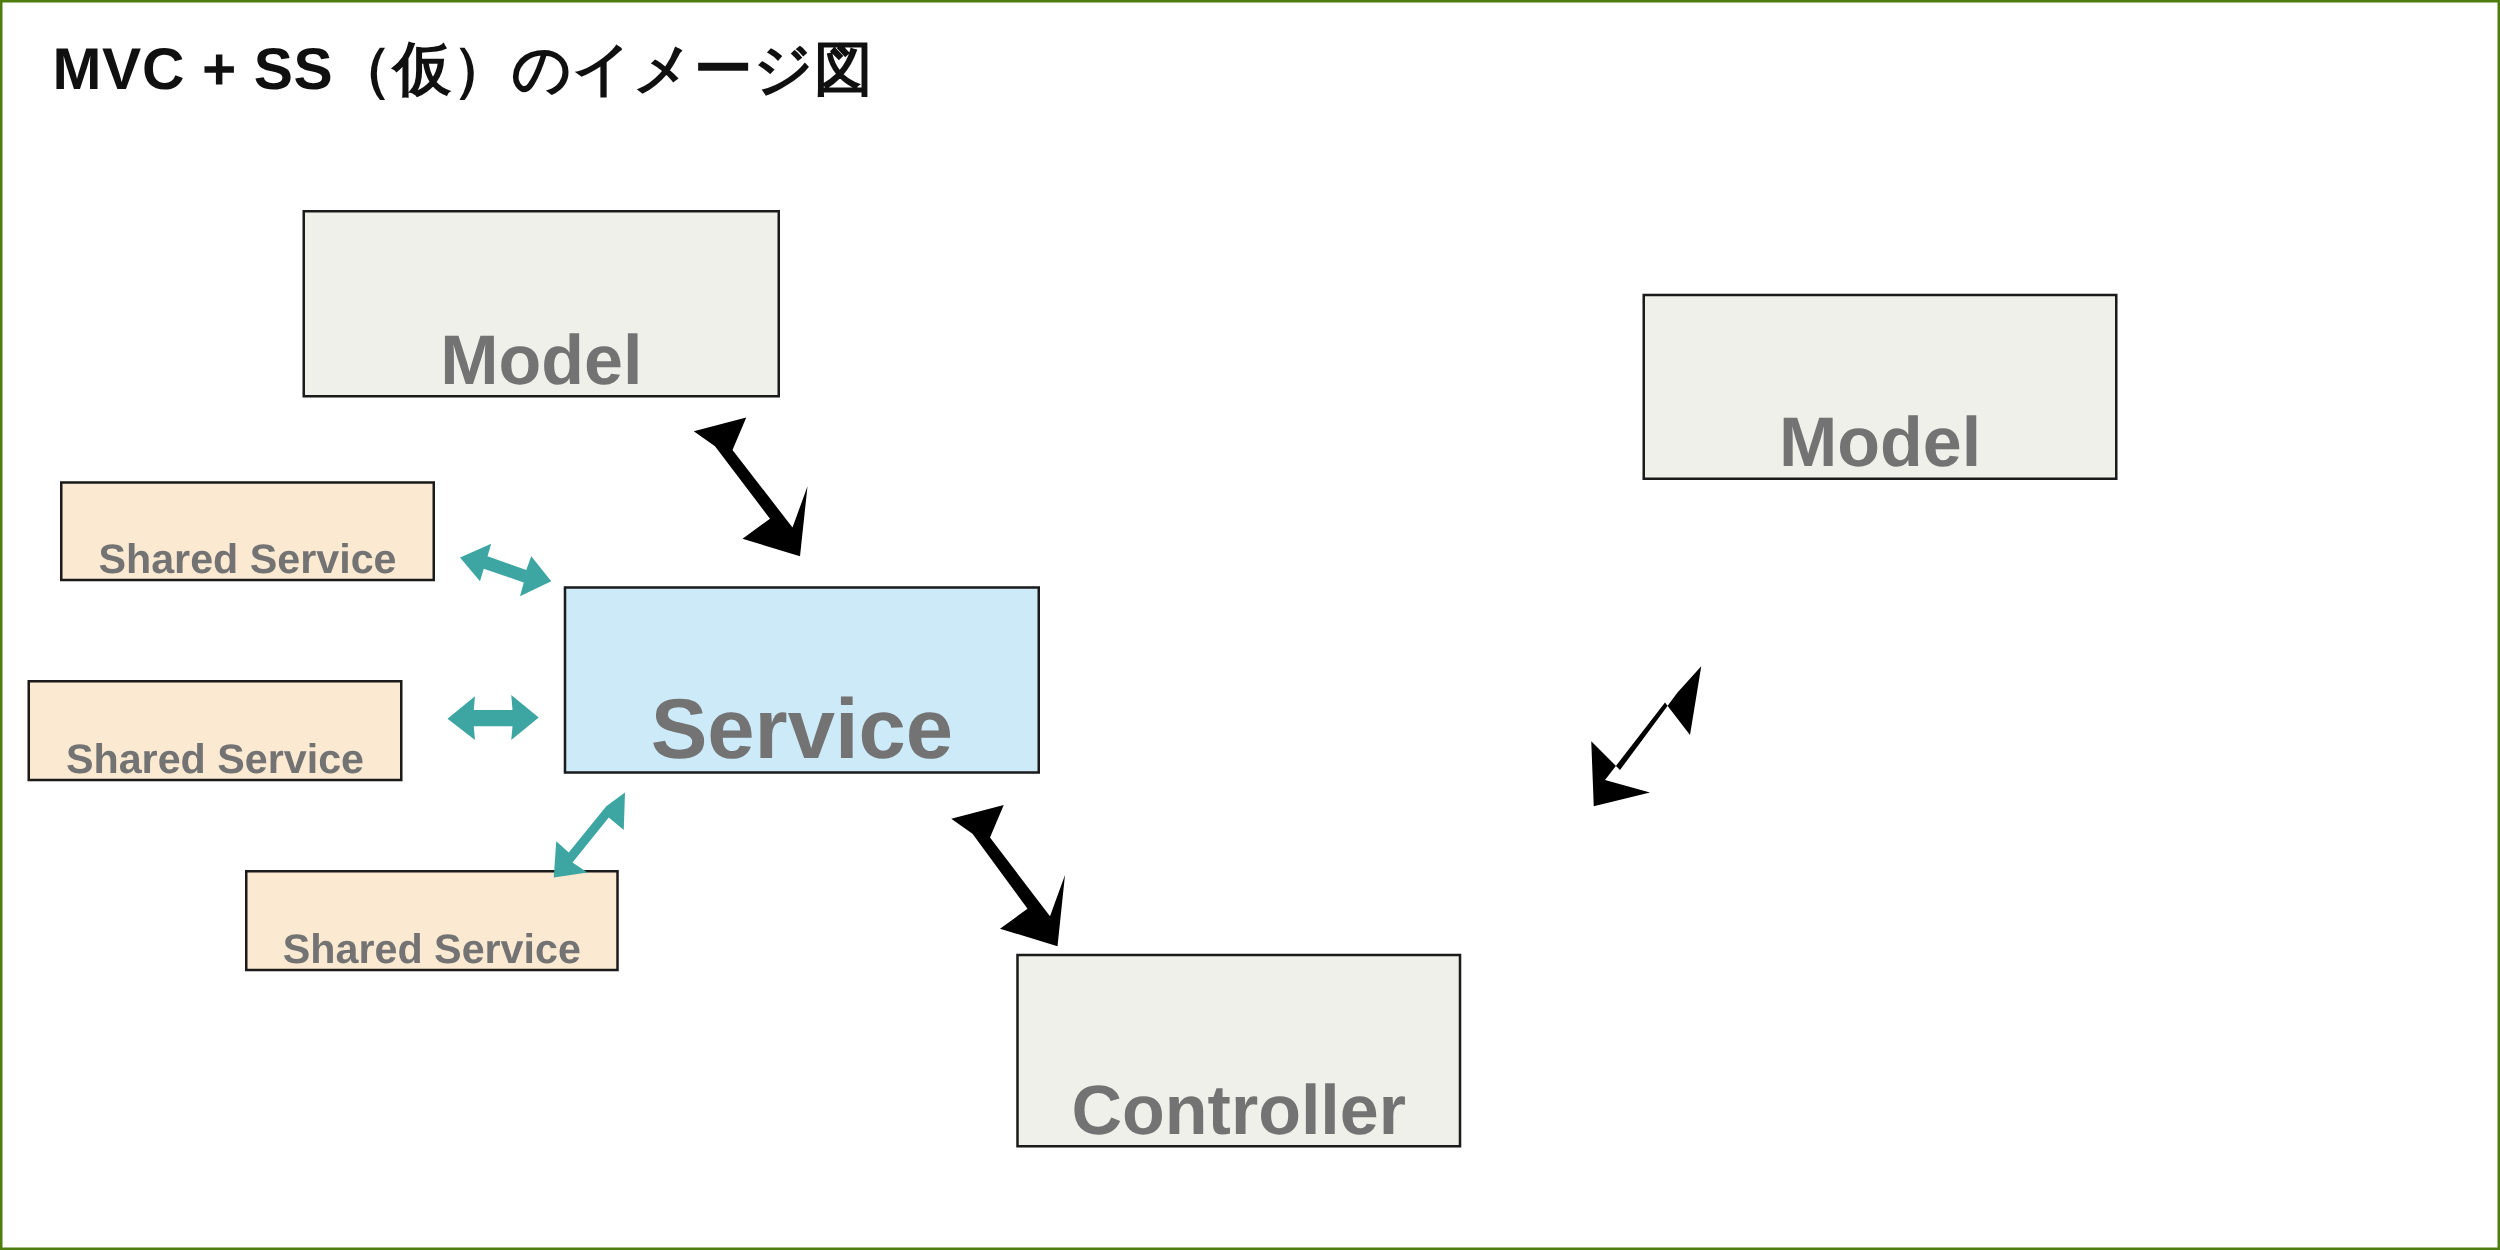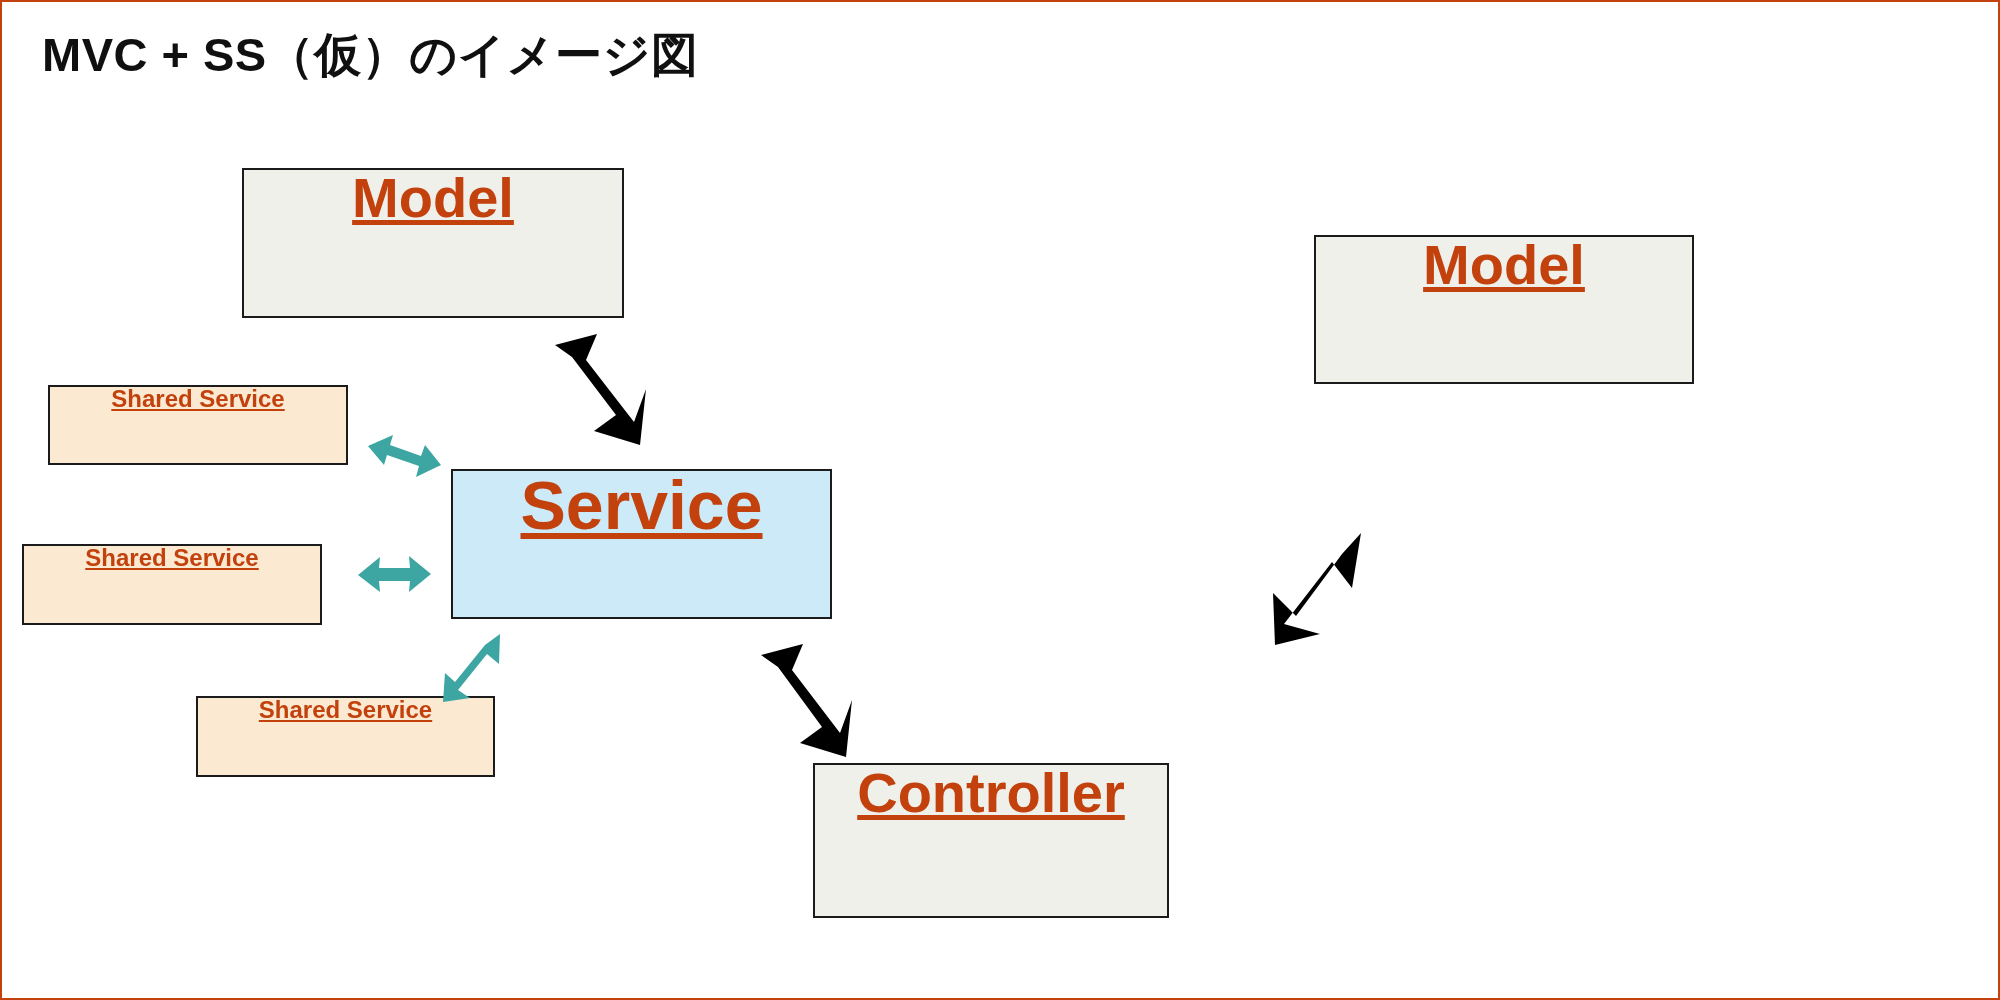--- a/index.html
+++ b/index.html
@@ -9,56 +9,55 @@
   }
   body {
     font-family: "Liberation Sans", "DejaVu Sans", sans-serif;
   }
   #slide {
     position: relative;
     width: 2000px;
     height: 1000px;
     background: #ffffff;
     box-sizing: border-box;
-    border: 2px solid #c2410c;
+    border: 2px solid #4d7c0f;
     overflow: hidden;
   }
   #slide-title {
     position: absolute;
     left: 40px;
     top: 22px;
     font-size: 47px;
     font-weight: bold;
     color: #101010;
     letter-spacing: 0.5px;
     white-space: nowrap;
   }
   .node {
     position: absolute;
     box-sizing: border-box;
     border: 2px solid #1b1b1b;
     display: flex;
-    align-items: flex-start;
+    align-items: flex-end;
     justify-content: center;
-    color: #c2410c;
+    color: #737373;
     font-weight: bold;
     line-height: 1;
-    text-decoration: underline;
   }
   .node-mvc {
     background: #f0f0ea;
     font-size: 56px;
   }
   .node-service {
     background: #cdeaf9;
     font-size: 68px;
   }
   .node-shared {
     background: #fbe9d2;
-    font-size: 24px;
+    font-size: 33px;
   }
   .arrow {
     position: absolute;
   }
   .arrow svg {
     display: block;
     width: 100%;
     height: 100%;
     overflow: visible;
   }

